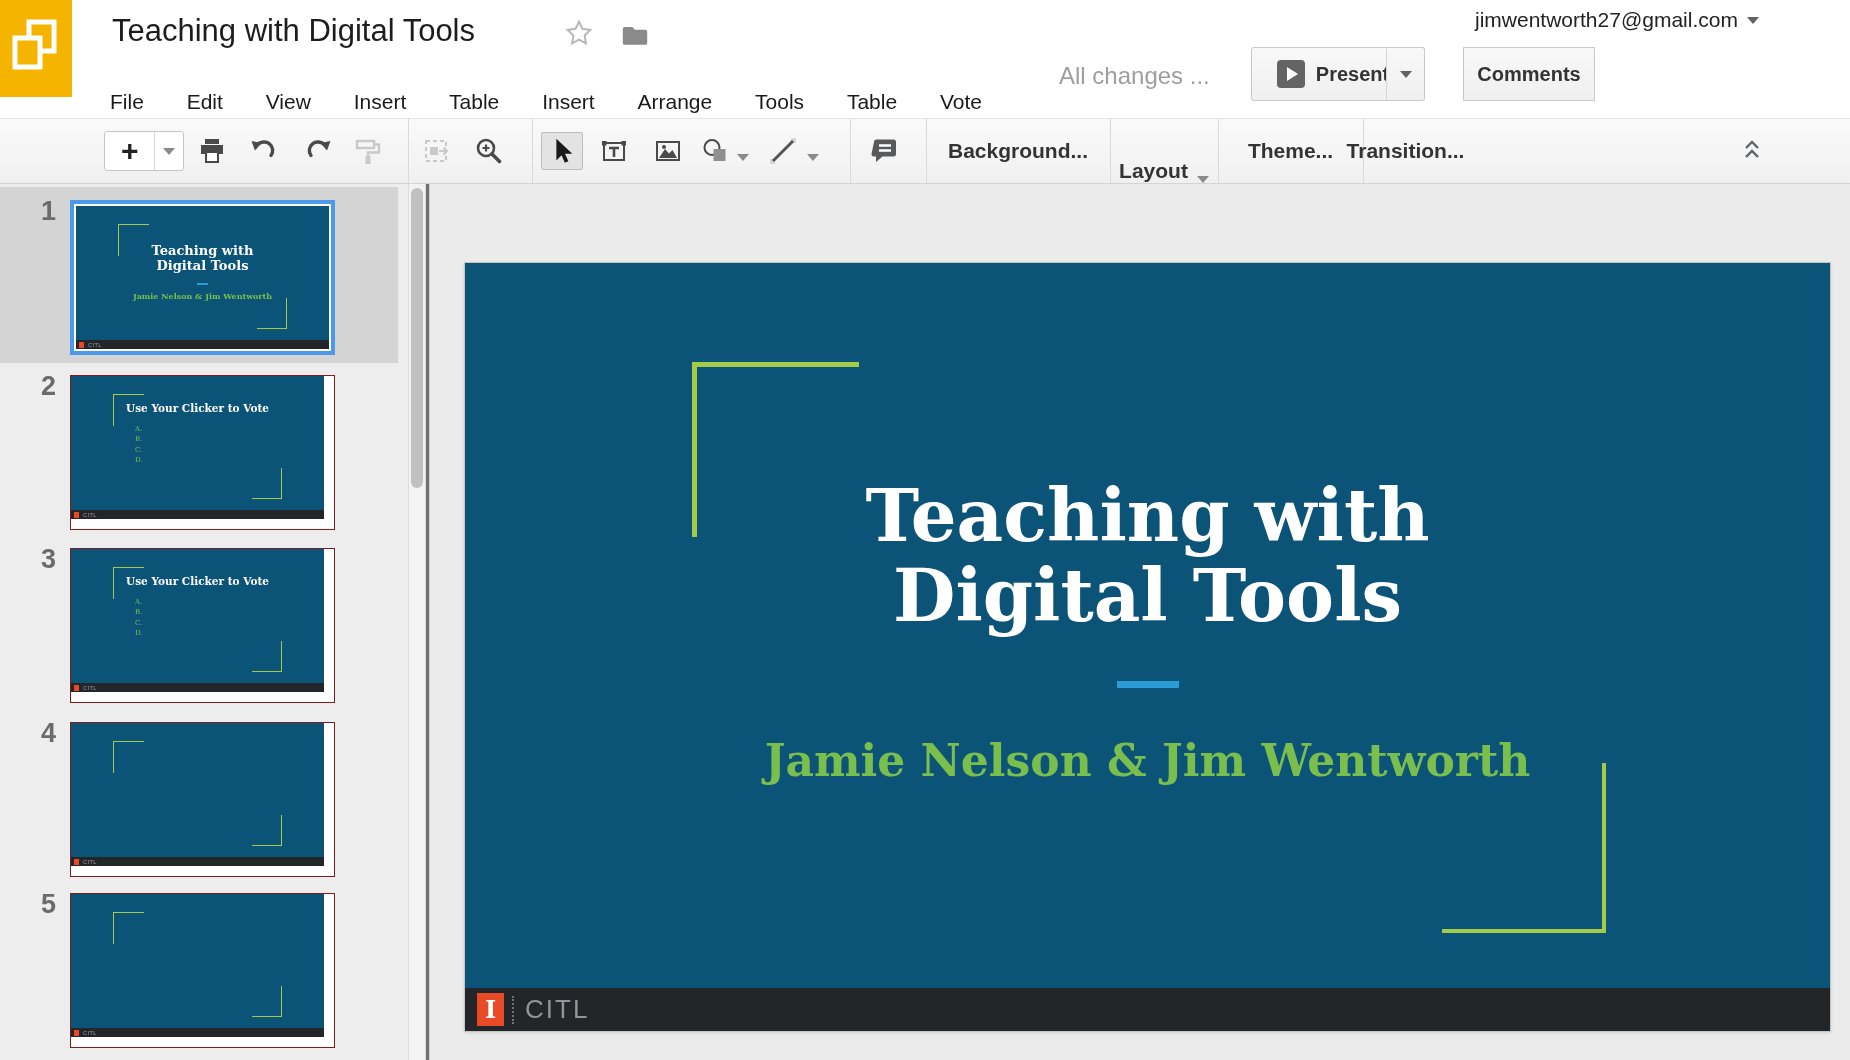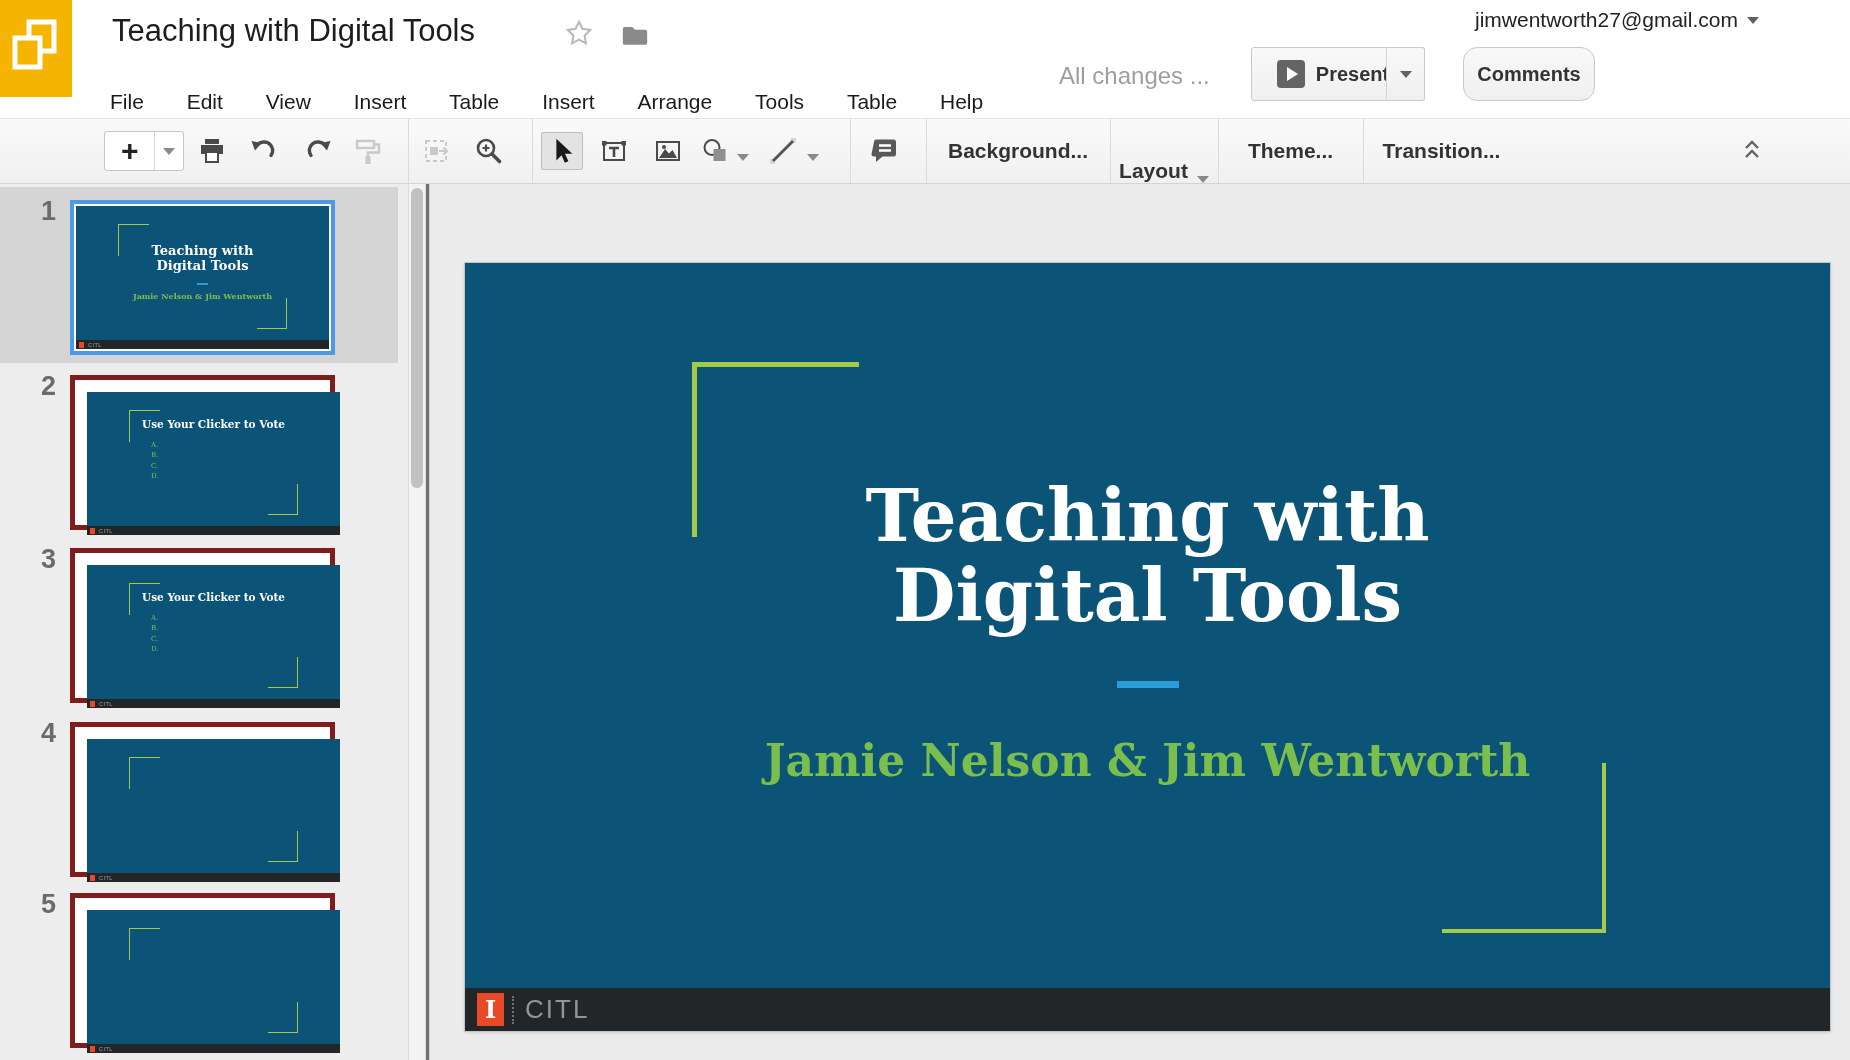--- a/index.html
+++ b/index.html
@@ -9,21 +9,21 @@
   #header{position:absolute;left:0;top:0;width:1850px;height:118px;background:#fff;}
   #logo{position:absolute;left:0;top:0;width:72px;height:97px;background:#f4b400;}
   #doc-title{position:absolute;left:112px;top:13px;font-size:31px;color:#1d1d1d;white-space:nowrap;}
   #star{position:absolute;left:564px;top:18px;}
   #folder{position:absolute;left:620px;top:22px;}
   #menubar{position:absolute;left:110px;top:90px;font-size:21px;color:#1a1a1a;white-space:nowrap;}
   .menu-item{display:inline-block;margin-right:37px;cursor:pointer;}
   #all-changes{position:absolute;left:1059px;top:62px;font-size:24px;color:#9e9e9e;}
   #account{position:absolute;left:1475px;top:8px;font-size:21px;color:#222;display:flex;align-items:center;}
   .caret{display:inline-block;width:0;height:0;border-left:6px solid transparent;border-right:6px solid transparent;border-top:7px solid #616161;margin-left:9px;}
-  .btn{position:absolute;top:47px;height:54px;box-sizing:border-box;border:1px solid #c9c9c9;border-radius:14px;
+  .btn{position:absolute;top:47px;height:54px;box-sizing:border-box;border:1px solid #c9c9c9;border-radius:0;
        background:linear-gradient(#f8f8f8,#f0f0f0);display:flex;align-items:center;justify-content:center;
        font-size:20px;font-weight:bold;color:#333;cursor:pointer;}
   #btn-present{left:1251px;width:164px;border-radius:3px 0 0 3px;}
   #btn-present-caret{left:1386px;width:39px;border-left:1px solid #d5d5d5;border-radius:0 3px 3px 0;}
   #btn-comments{left:1463px;width:132px;}
   #btn-share{left:1632px;width:148px;background:#4d90fe;border-color:#3079ed;color:#fff;}
   #btn-share svg{margin-right:10px;}
   .play-box{width:28px;height:28px;border-radius:4px;background:#646464;margin-right:11px;position:relative;}
   .play-box:before{content:"";position:absolute;left:10px;top:7px;border-left:11px solid #fff;border-top:7px solid transparent;border-bottom:7px solid transparent;}
 
@@ -38,21 +38,21 @@
                font-size:21px;font-weight:bold;color:#333;cursor:pointer;}
   #plus-group{position:absolute;left:104px;top:12px;width:80px;height:40px;background:#fff;border:1px solid #c6c6c6;border-radius:3px;box-sizing:border-box;display:flex;}
   #plus-main{width:50px;display:flex;align-items:center;justify-content:center;border-right:1px solid #d8d8d8;font-size:30px;font-weight:bold;color:#222;cursor:pointer;}
   #plus-caret{width:28px;display:flex;align-items:center;justify-content:center;cursor:pointer;}
   #collapse{position:absolute;left:1736px;top:14px;cursor:pointer;}
 
   
   #filmstrip{position:absolute;left:0;top:184px;width:408px;height:876px;background:#ededed;}
   #sel-row{position:absolute;left:0;top:3px;width:398px;height:176px;background:#d4d4d4;}
   .thumb-num{position:absolute;left:26px;width:30px;text-align:right;font-size:27px;font-weight:bold;color:#6b6b6b;}
-  .thumb{position:absolute;left:70px;width:265px;height:155px;box-sizing:border-box;background:#fff;border:5px solid #7f1d1d;padding:12px;cursor:pointer;}
+  .thumb{position:absolute;left:70px;width:265px;height:155px;box-sizing:border-box;background:#fff;border:1px solid #7f1d1d;padding:0;cursor:pointer;}
   .thumb.selected{border:4px solid #4a9ae9;padding:2px;}
   #scrollbar{position:absolute;left:408px;top:184px;width:18px;height:876px;background:#f3f3f3;border-left:1px solid #dcdcdc;border-right:1px solid #dcdcdc;box-sizing:border-box;}
   #scroll-thumb{position:absolute;left:2px;top:4px;width:12px;height:300px;background:#c1c1c1;border-radius:6px;cursor:pointer;}
   #canvas{position:absolute;left:429px;top:184px;width:1421px;height:876px;background:#ebebeb;border-left:1px solid #cfcfcf;box-sizing:border-box;}
 
   
   .mini-slide{position:relative;width:253px;height:143px;background:#0b5377;overflow:hidden;}
   .m-br-tl{position:absolute;left:42px;top:18px;width:30px;height:31px;border-left:1.5px solid #a3cb48;border-top:1.5px solid #a3cb48;}
   .m-br-br{position:absolute;left:181px;top:92px;width:29px;height:30px;border-right:1.5px solid #a3cb48;border-bottom:1.5px solid #a3cb48;}
   .m-title{position:absolute;left:0;top:37px;width:100%;text-align:center;color:#fff;font-family:"DejaVu Serif",serif;font-weight:bold;font-size:13px;line-height:15px;}
@@ -104,21 +104,21 @@
     <div id="menubar">
       <span class="menu-item">File</span>
       <span class="menu-item">Edit</span>
       <span class="menu-item">View</span>
       <span class="menu-item">Insert</span>
       <span class="menu-item">Table</span>
       <span class="menu-item">Insert</span>
       <span class="menu-item">Arrange</span>
       <span class="menu-item">Tools</span>
       <span class="menu-item">Table</span>
-      <span class="menu-item">Help</span>
+      <span class="menu-item">Vote</span>
     </div>
 
     <div id="all-changes">All changes ...</div>
 
     <div id="account">
       <span>jimwentworth27@gmail.com</span>
       <span class="caret"></span>
     </div>
 
     <div class="btn" id="btn-present">
@@ -241,21 +241,21 @@
     <div class="tb-sep" style="left:1110px;"></div>
     <div class="tb-text-btn" style="left:1110px;width:108px;align-items:flex-end;">
       <span>Layout</span>
       <span class="caret" style="border-top-color:#8a8a8a;"></span>
     </div>
     <div class="tb-sep" style="left:1218px;"></div>
     <div class="tb-text-btn" style="left:1218px;width:145px;">
       <span>Theme...</span>
     </div>
     <div class="tb-sep" style="left:1363px;"></div>
-    <div class="tb-text-btn" style="left:1363px;width:157px;">
+    <div class="tb-text-btn" style="left:1327px;width:157px;">
       <span>Transition...</span>
     </div>
 
     <div id="collapse">
       <svg width="32" height="34" viewBox="0 0 32 34">
           <path d="M10 15 L16 9 L22 15" fill="none" stroke="#5f6368" stroke-width="2.4"></path>
           <path d="M10 24 L16 18 L22 24" fill="none" stroke="#5f6368" stroke-width="2.4"></path>
         </svg>
     </div>
   </div>

